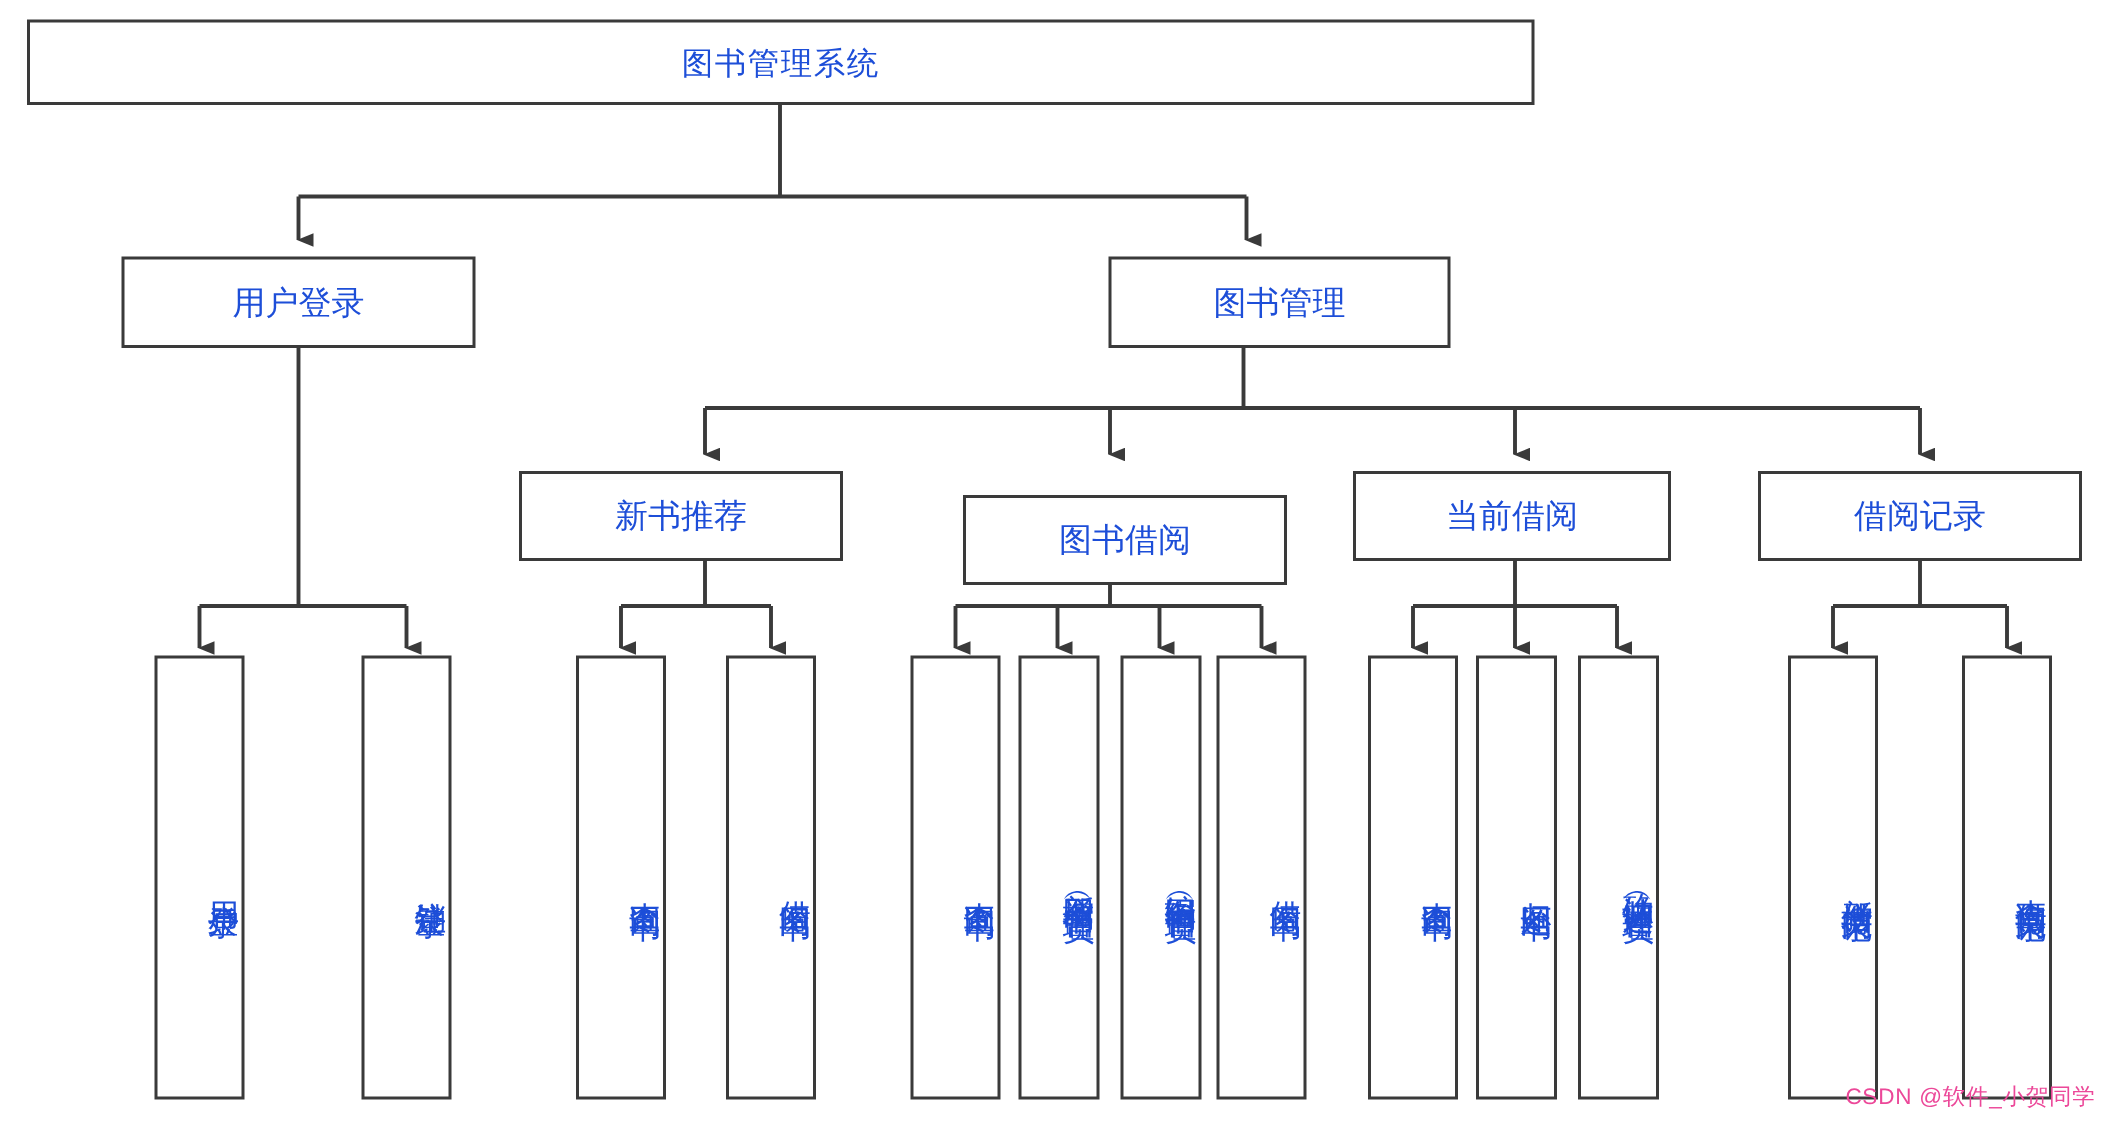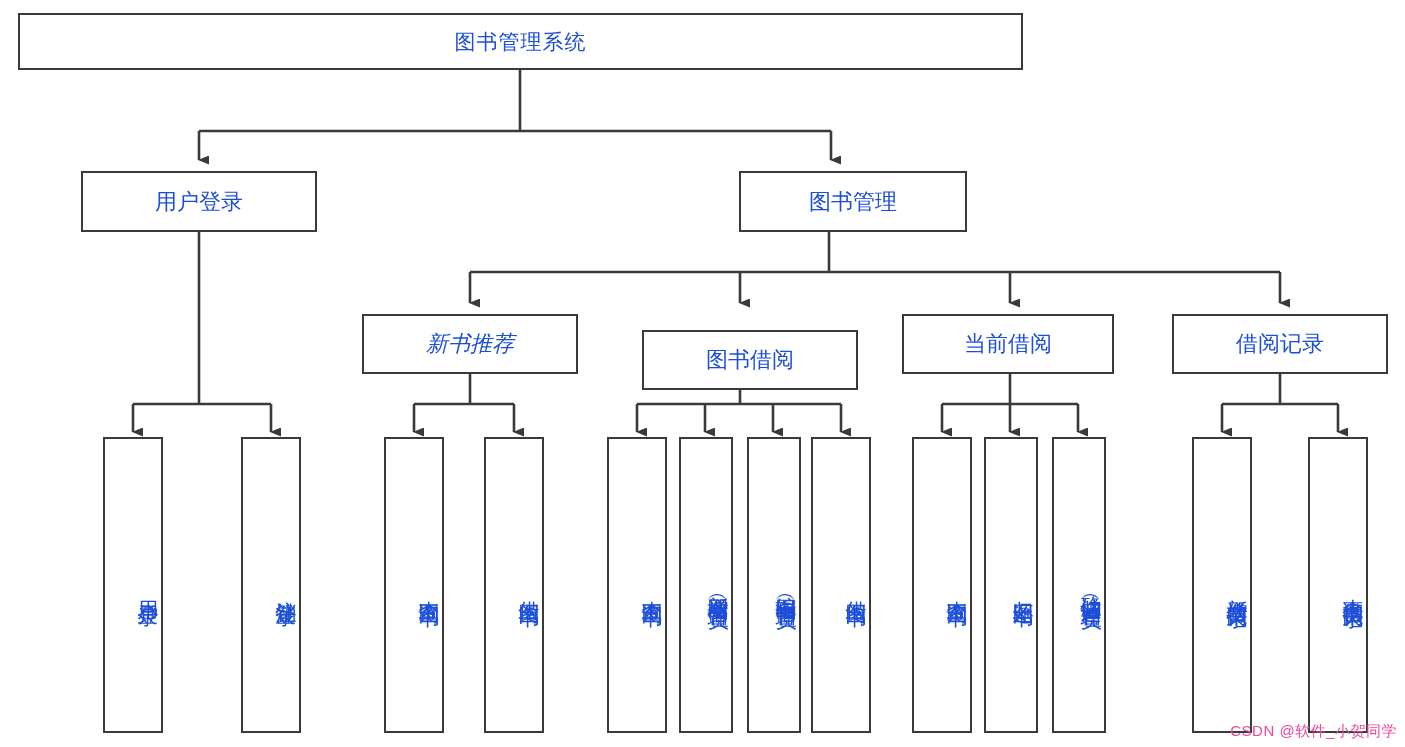--- a/index.html
+++ b/index.html
@@ -72,21 +72,21 @@
       <path d="M1222,404 L1222,432" marker-end="url(#ah)"></path>
       <path d="M1338,404 L1338,432" marker-end="url(#ah)"></path>
     </g>
   </svg>
 
   <div class="node h" style="left:18px;top:13px;width:1005px;height:57px;">图书管理系统</div>
 
   <div class="node lvl1" style="left:81px;top:171px;width:236px;height:61px;">用户登录</div>
   <div class="node lvl1" style="left:711px;top:171px;width:228px;height:61px;margin-left:28px;">图书管理</div>
 
-  <div class="node lvl1" style="left:362px;top:314px;width:216px;height:60px;font-style:italic;">新书推荐</div>
+  <div class="node lvl1" style="left:346px;top:314px;width:216px;height:60px;">新书推荐</div>
   <div class="node lvl1" style="left:632px;top:330px;width:216px;height:60px;margin-left:10px;">图书借阅</div>
   <div class="node lvl1" style="left:902px;top:314px;width:212px;height:60px;">当前借阅</div>
   <div class="node lvl1" style="left:1172px;top:314px;width:216px;height:60px;">借阅记录</div>
 
   <div class="node v" style="left:103px;top:437px;width:60px;height:296px;">用户登录</div>
   <div class="node v" style="left:241px;top:437px;width:60px;height:296px;">注销登录</div>
 
   <div class="node v" style="left:384px;top:437px;width:60px;height:296px;">查询图书</div>
   <div class="node v" style="left:484px;top:437px;width:60px;height:296px;">借阅图书</div>
 

